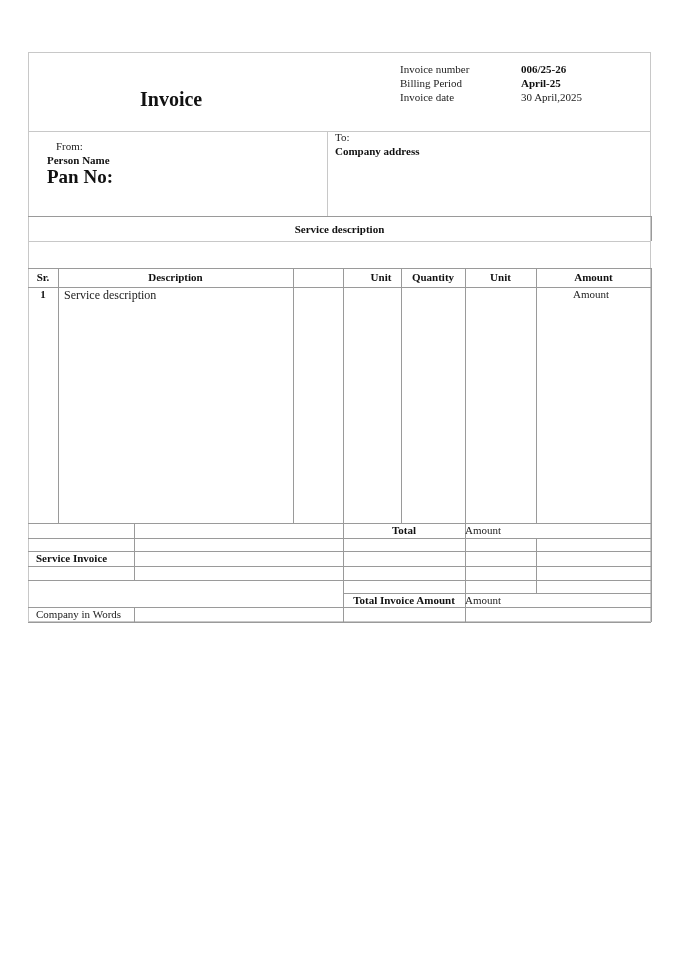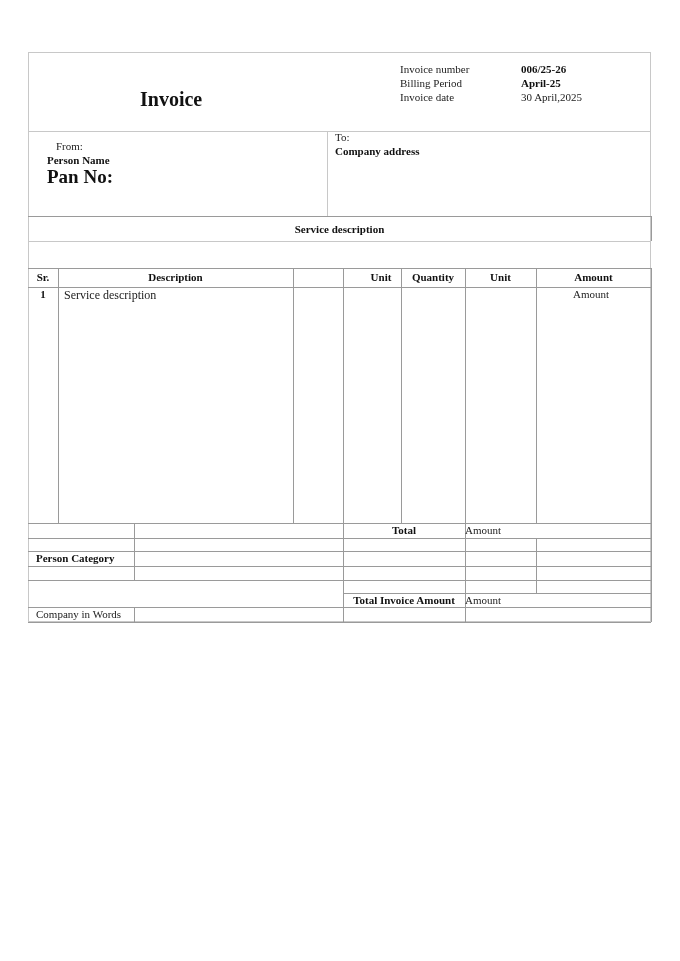--- a/index.html
+++ b/index.html
@@ -94,21 +94,21 @@
     <div class="hl" style="left:28px;top:622px;width:623px;"></div>
 
     <div class="vl" style="left:134px;top:523px;height:57px;"></div>
     <div class="vl" style="left:134px;top:607px;height:15px;"></div>
 
     <div class="vl" style="left:536px;top:538px;height:55px;"></div>
 
     <div class="txt b c" style="left:343px;width:122px;top:524px;">Total</div>
     <div class="txt r" style="left:465px;width:182px;top:524px;">Amount</div>
 
-    <div class="txt b" style="left:36px;top:552px;">Person Category</div>
+    <div class="txt b" style="left:36px;top:552px;">Service Invoice</div>
 
     <div class="txt b c" style="left:343px;width:122px;top:594px;">Total Invoice Amount</div>
     <div class="txt r" style="left:465px;width:182px;top:594px;">Amount</div>
 
     <div class="txt" style="left:36px;top:608px;">Company in Words</div>
     <div class="txt" style="left:140px;top:608px;"></div>
   </div>
 
 </div>
 

